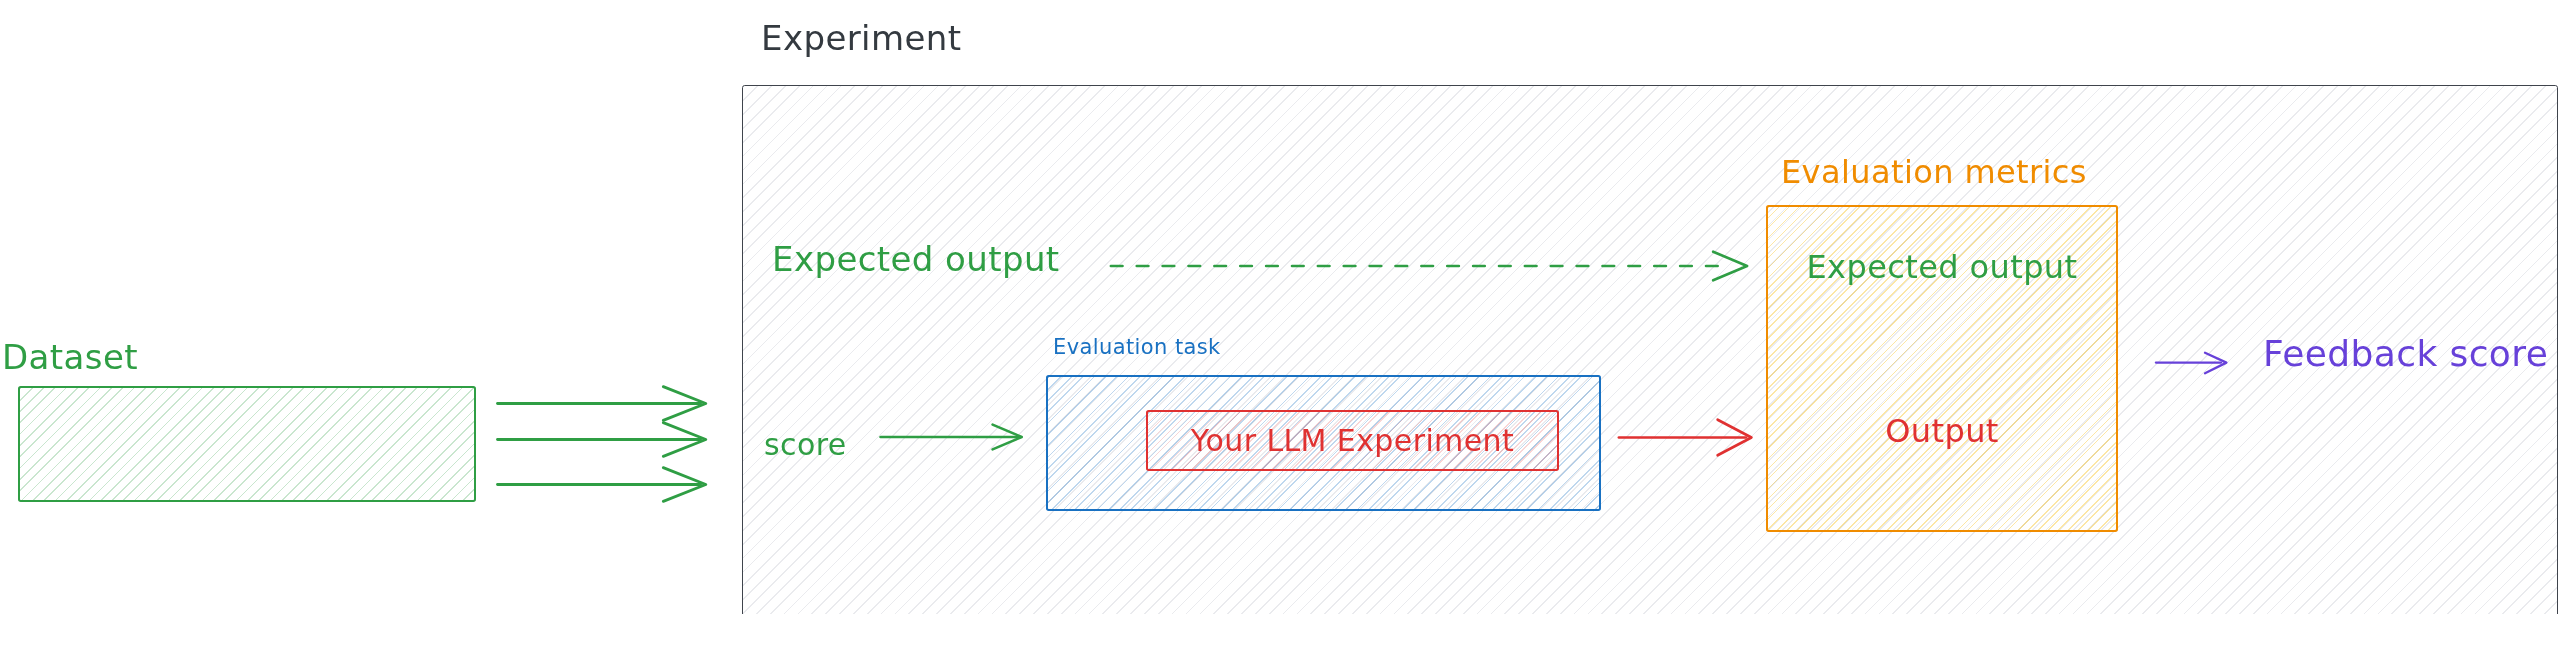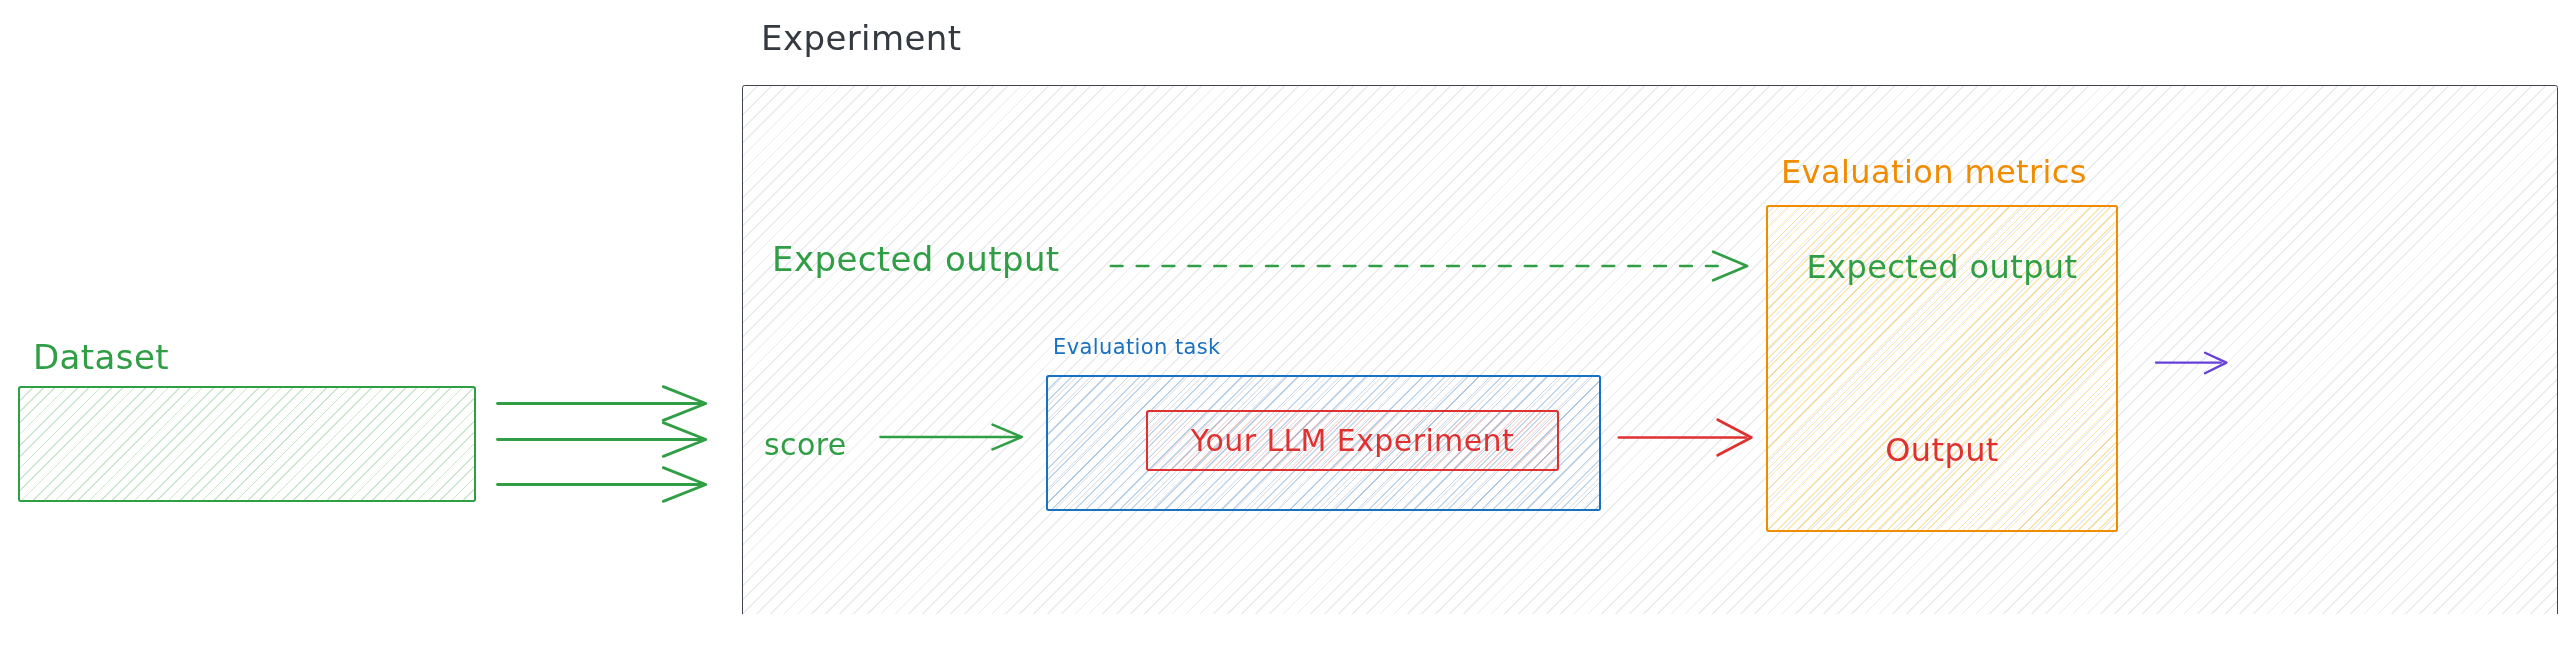--- a/index.html
+++ b/index.html
@@ -23,35 +23,35 @@
   .hatch-green {background:repeating-linear-gradient(135deg, rgba(47,158,68,.26) 0 1.2px, transparent 1.2px 8px);}
   .hatch-blue  {background:repeating-linear-gradient(135deg, rgba(25,113,194,.28) 0 1.2px, transparent 1.2px 8px);}
   .hatch-pink  {background:repeating-linear-gradient(135deg, rgba(224,49,49,.20) 0 1.2px, transparent 1.2px 7.1px);}
   .hatch-yellow{background:repeating-linear-gradient(135deg, rgba(246,190,20,.38) 0 1.2px, transparent 1.2px 7.1px);}
 
   
   .experiment-box{left:742px;top:85px;width:1816px;height:544px;border:1.8px solid #3f444c;}
   .experiment-title{left:761px;top:18px;font-size:34px;}
 
   .dataset-box{left:18px;top:386px;width:458px;height:116px;border:2.7px solid var(--green,#2f9e44);}
-  .dataset-label{left:33px;top:337px;font-size:34px;}
+  .dataset-label{left:2px;top:337px;font-size:34px;}
 
   .input-label{left:764px;top:427px;font-size:30px;}
 
   .task-label{left:1053px;top:335px;font-size:21px;}
   .task-box{left:1046px;top:375px;width:555px;height:136px;border:2.2px solid var(--blue,#1971c2);}
 
   .llm-box{left:1146px;top:410px;width:413px;height:61px;border:2.2px solid var(--red,#e03131);
            display:flex;align-items:center;justify-content:center;}
   .llm-label{font-size:30px;white-space:nowrap;letter-spacing:0.4px;}
 
   .metrics-label{left:1781px;top:153px;font-size:32px;}
   .metrics-box{left:1766px;top:205px;width:352px;height:327px;border:2.2px solid var(--orange,#f08c00);}
   .metrics-expected{left:0;right:0;top:41px;text-align:center;font-size:32px;}
-  .metrics-output{left:0;right:0;top:224px;text-align:center;font-size:32px;}
+  .metrics-output{left:0;right:0;top:205px;text-align:center;font-size:32px;}
 
   .expected-left-label{left:772px;top:239px;font-size:34px;}
 
   .feedback-label{left:2263px;top:332px;font-size:36px;}
 
   .arrow{position:absolute;overflow:visible;}
   .arrow path{fill:none;stroke:currentColor;stroke-linecap:round;stroke-linejoin:round;}
 </style>
 </head>
 <body>
@@ -103,15 +103,16 @@
   <div class="lbl c-orange metrics-label">Evaluation metrics</div>
   <div class="box hatch-yellow metrics-box">
     <div class="lbl c-green metrics-expected">Expected output</div>
     <div class="lbl c-red metrics-output">Output</div>
   </div>
 
   <svg class="arrow c-purple" style="left:2155px;top:351px" width="75" height="25" viewBox="0 0 84 28">
     <path d="M1 13 L74 13" stroke-width="2.6"></path>
     <path d="M56 2 L80 13 L56 25" stroke-width="2.6"></path>
   </svg>
+  <div class="lbl c-purple feedback-label">Feedback score</div>
 
 </div>
 
 
 </body></html>

